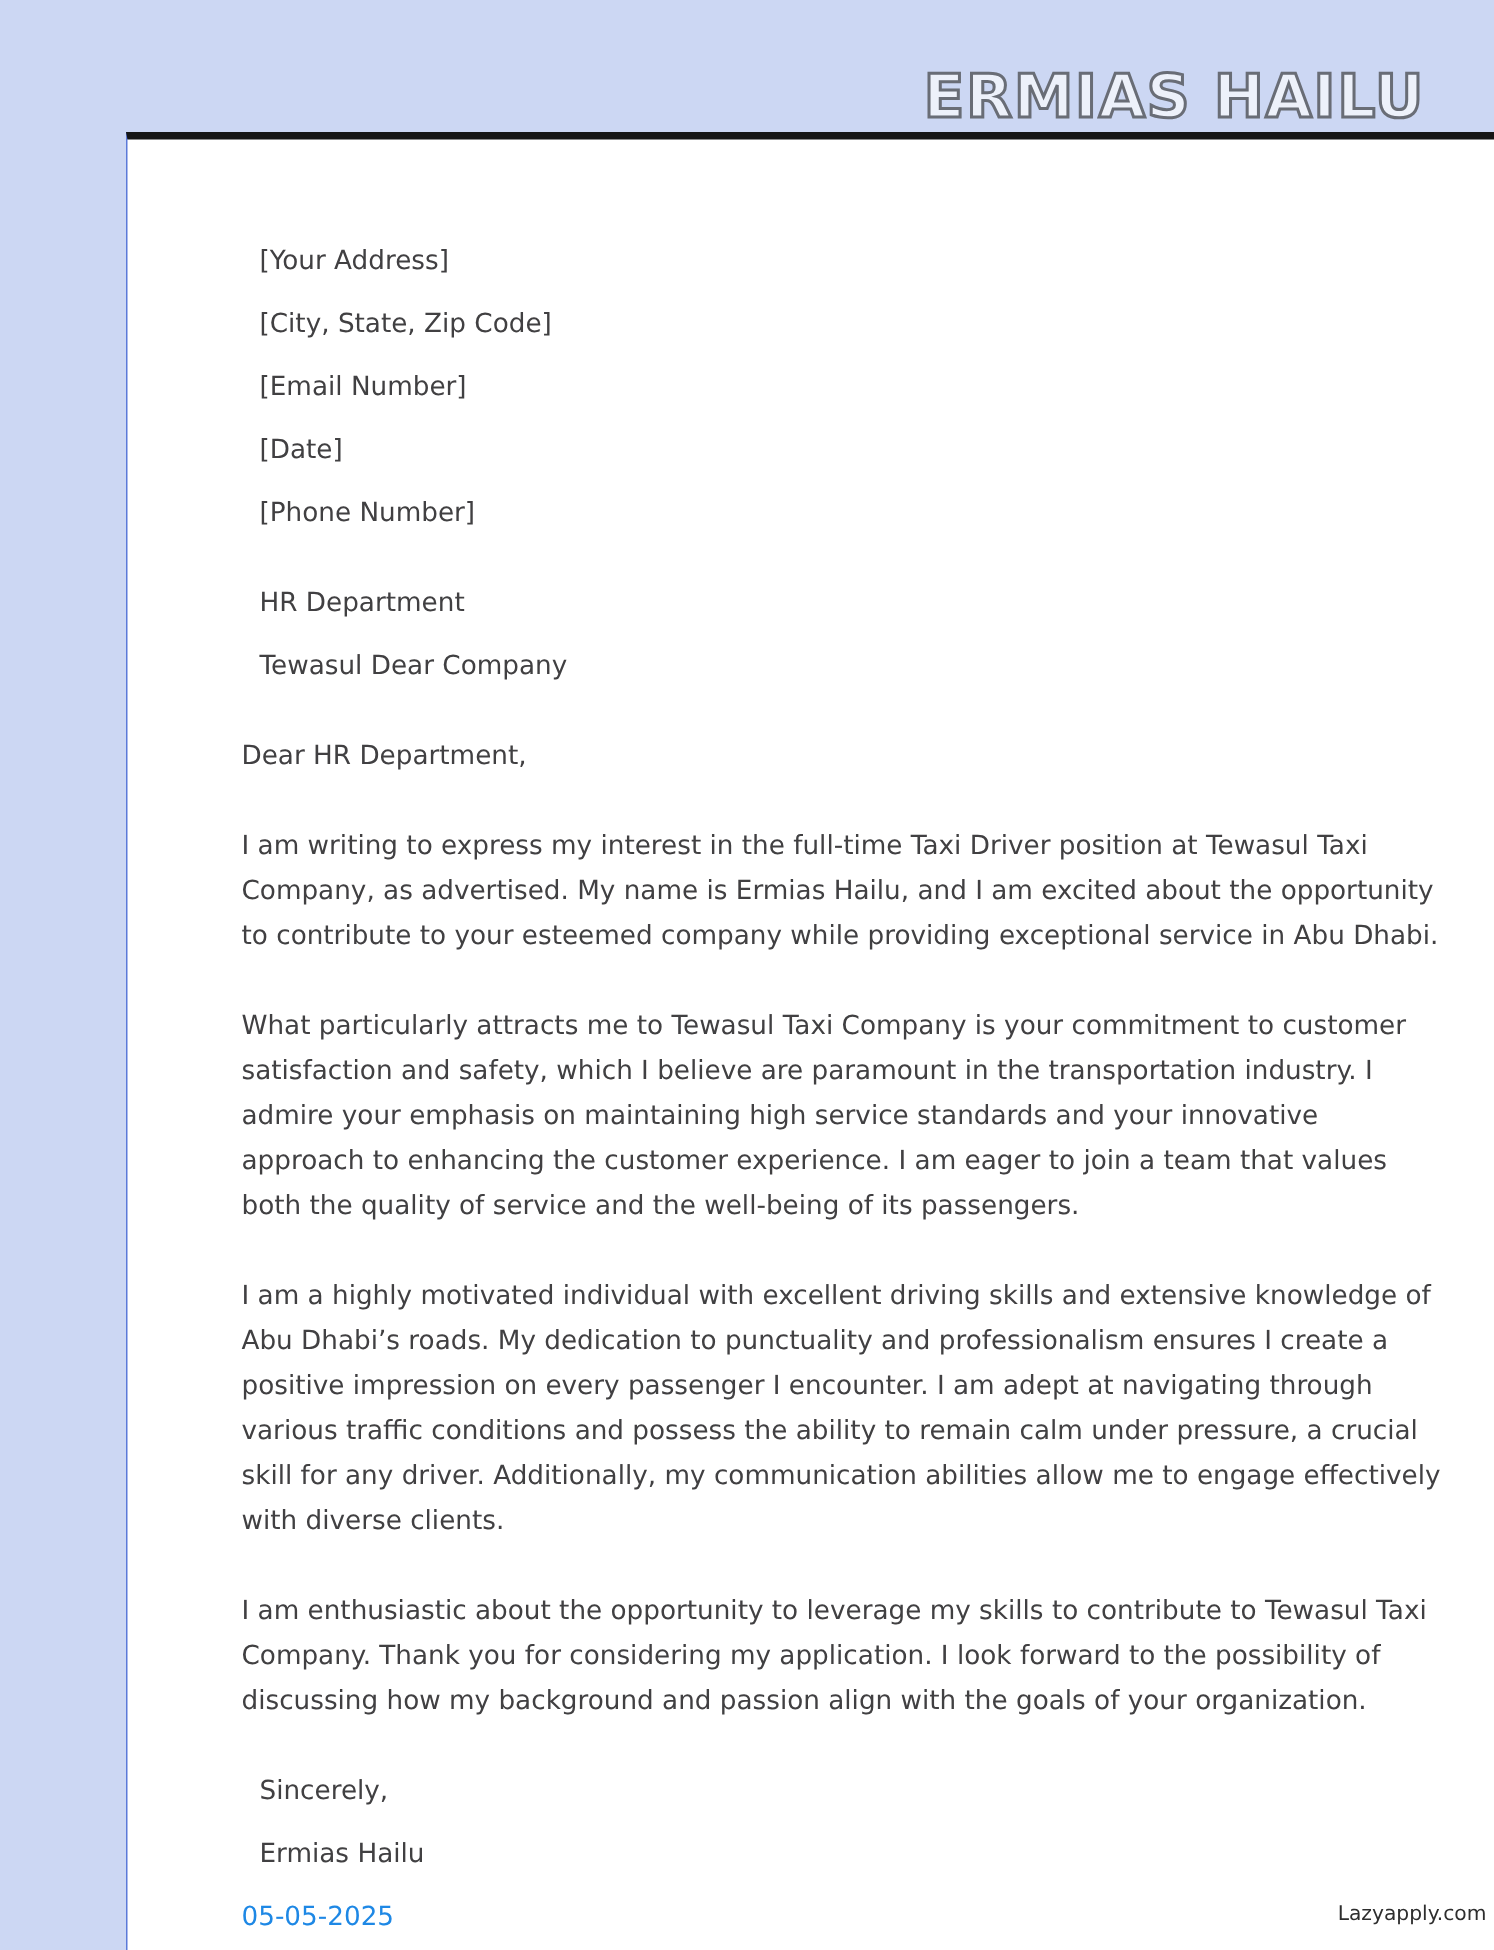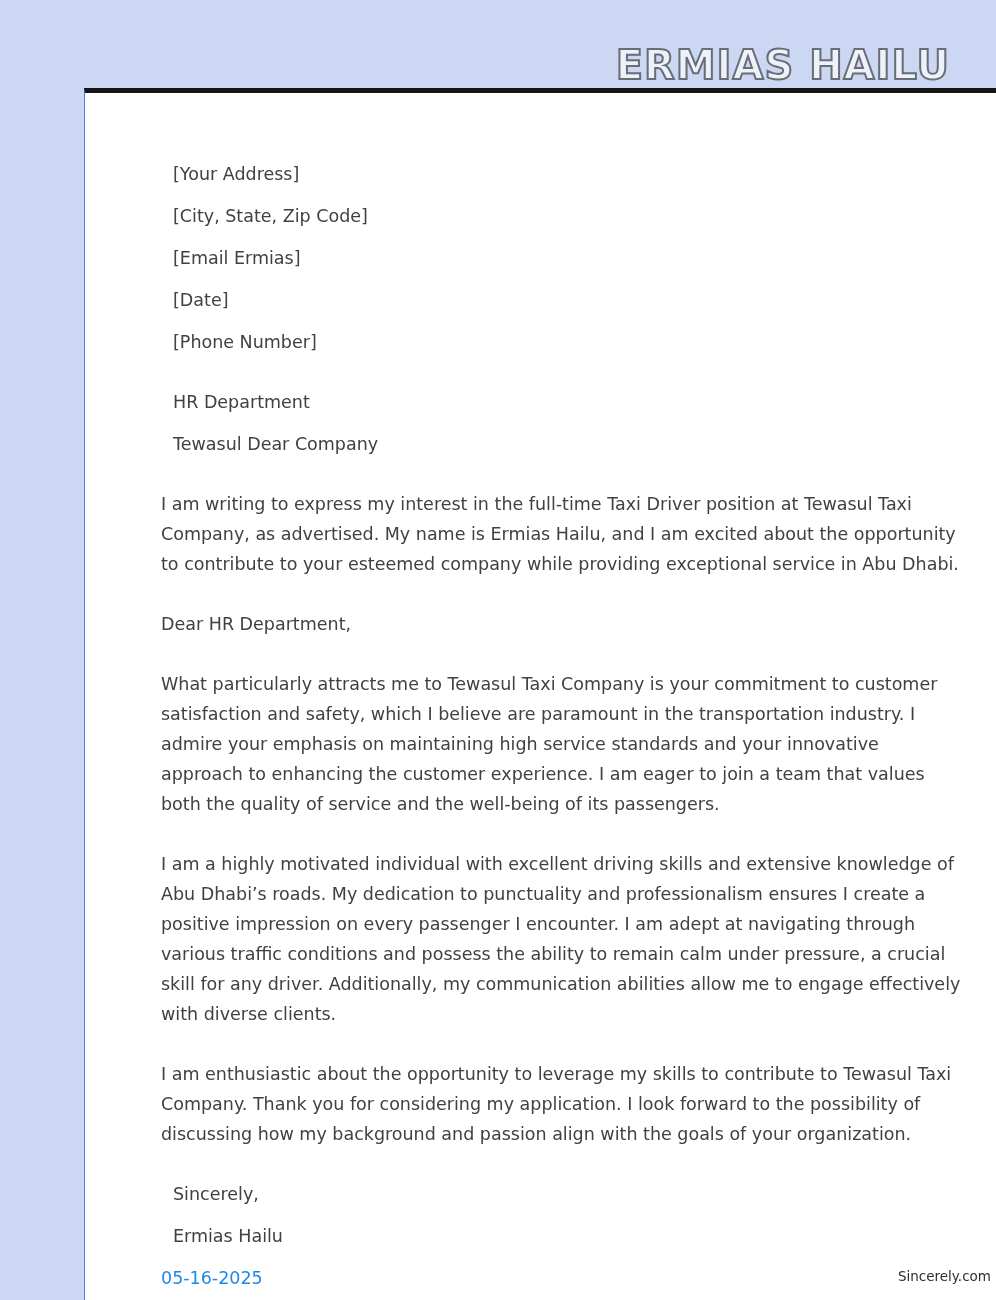--- a/index.html
+++ b/index.html
@@ -68,43 +68,43 @@
 
   <div class="header-name">ERMIAS HAILU</div>
 
   <div class="page">
 
     <div class="content">
 
       <div class="block">
         <div>[Your Address]</div>
         <div>[City, State, Zip Code]</div>
-        <div>[Email Ermias]</div>
+        <div>[Email Number]</div>
         <div>[Date]</div>
         <div>[Phone Number]</div>
       </div>
 
       <div class="block">
         <div>HR Department</div>
         <div>Tewasul Dear Company</div>
       </div>
 
+      <div class="block">Dear HR Department,</div>
+
       <div class="block">I am writing to express my interest in the full-time Taxi Driver position at Tewasul Taxi Company, as advertised. My name is Ermias Hailu, and I am excited about the opportunity to contribute to your esteemed company while providing exceptional service in Abu Dhabi.</div>
-
-      <div class="block">Dear HR Department,</div>
       <div class="block">What particularly attracts me to Tewasul Taxi Company is your commitment to customer satisfaction and safety, which I believe are paramount in the transportation industry. I admire your emphasis on maintaining high service standards and your innovative approach to enhancing the customer experience. I am eager to join a team that values both the quality of service and the well-being of its passengers.</div>
       <div class="block">I am a highly motivated individual with excellent driving skills and extensive knowledge of Abu Dhabi’s roads. My dedication to punctuality and professionalism ensures I create a positive impression on every passenger I encounter. I am adept at navigating through various traffic conditions and possess the ability to remain calm under pressure, a crucial skill for any driver. Additionally, my communication abilities allow me to engage effectively with diverse clients.</div>
       <div class="block">I am enthusiastic about the opportunity to leverage my skills to contribute to Tewasul Taxi Company. Thank you for considering my application. I look forward to the possibility of discussing how my background and passion align with the goals of your organization.</div>
 
       <div class="block">
         <div>Sincerely,</div>
         <div>Ermias Hailu</div>
       </div>
 
-      <div class="date-line">05-16-2025</div>
+      <div class="date-line">05-05-2025</div>
 
     </div>
 
-    <div class="watermark">Sincerely.com</div>
+    <div class="watermark">Lazyapply.com</div>
 
   </div>
 
 </div>
 
 </body></html>

